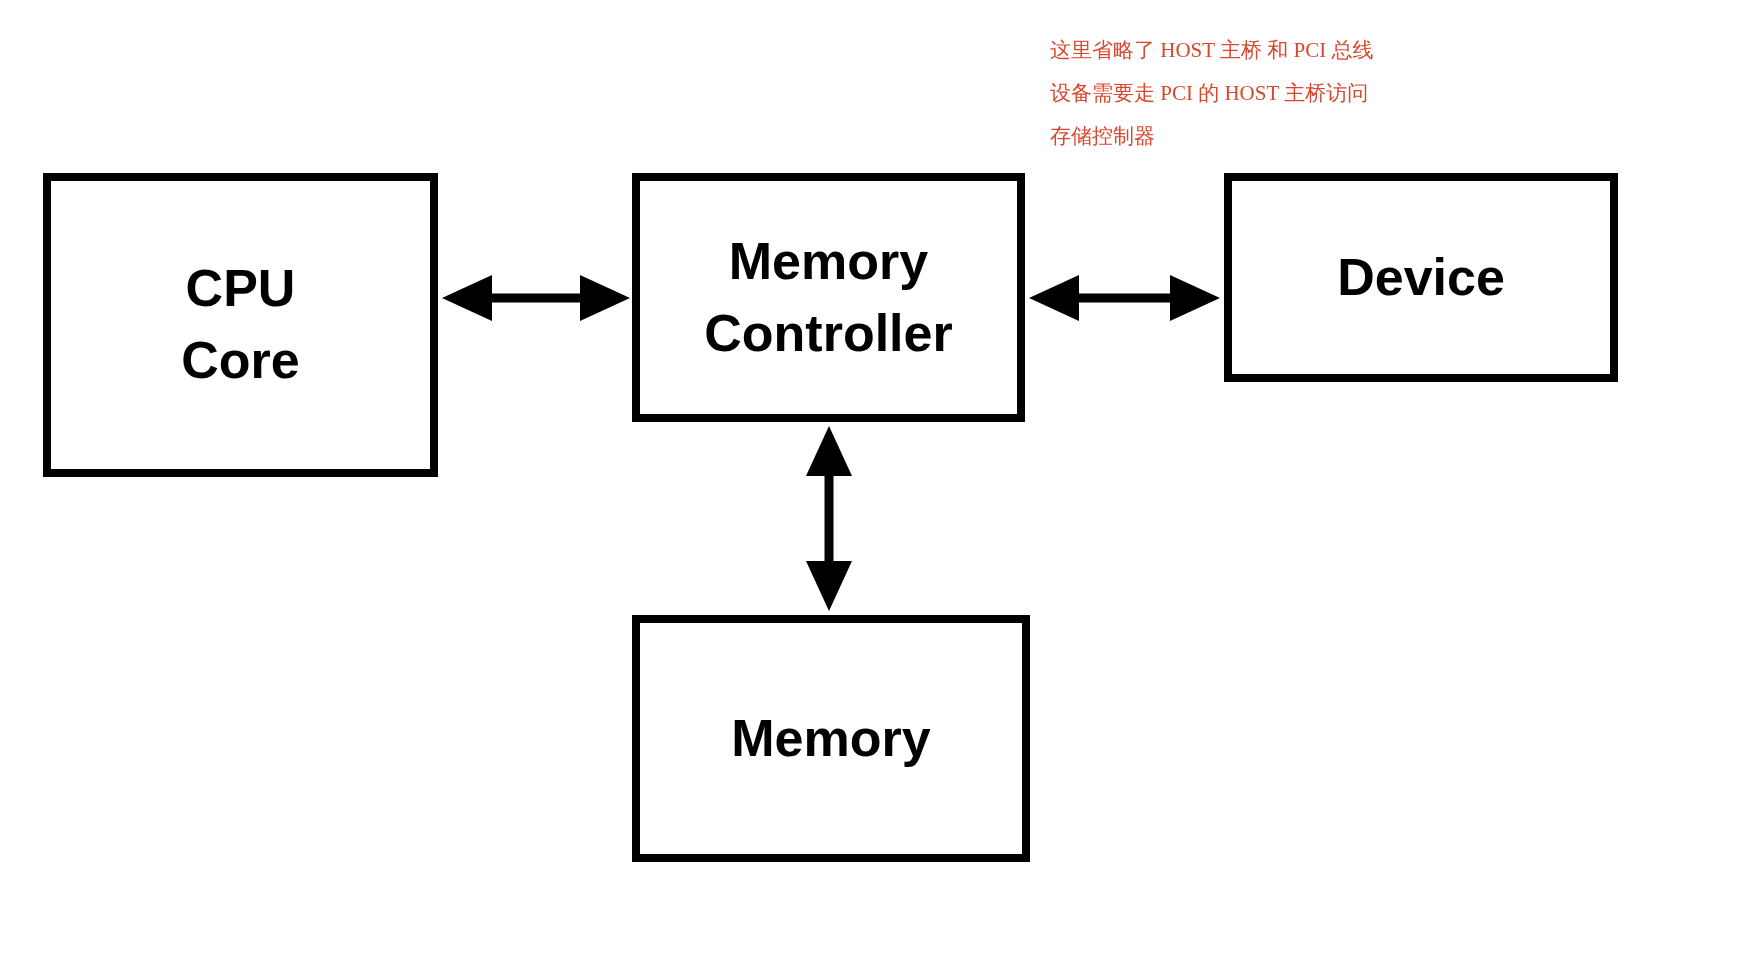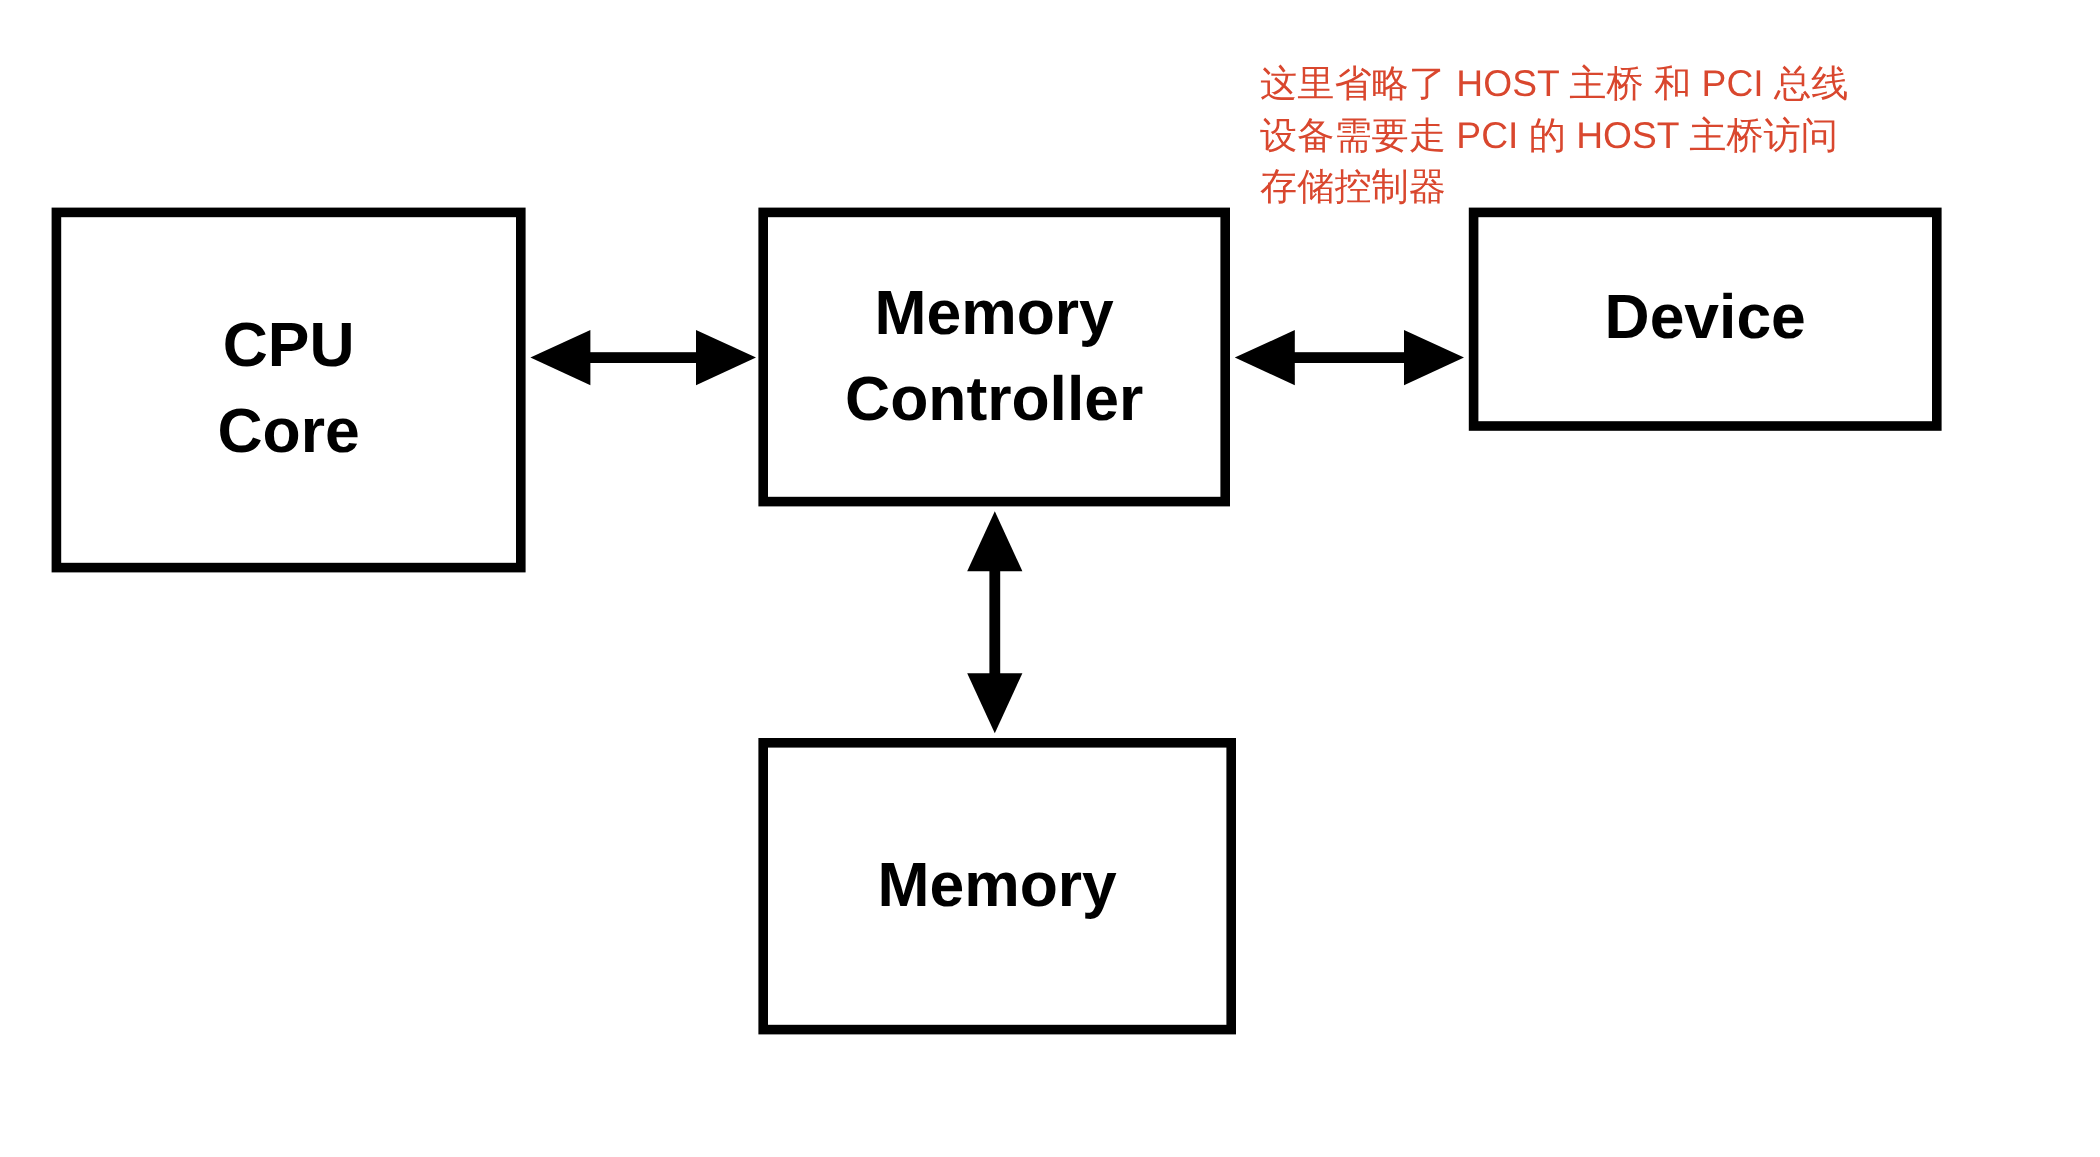--- a/index.html
+++ b/index.html
@@ -36,30 +36,31 @@
   .node .label {
     font-weight: bold;
     font-size: 52px;
     line-height: 1.38;
     color: #000000;
     white-space: pre-line;
     letter-spacing: 0px;
   }
   .node-cpu     { left: 43px;   top: 173px; width: 395px; height: 304px; }
   .node-mc      { left: 632px;  top: 173px; width: 393px; height: 249px; }
-  .node-device  { left: 1224px; top: 173px; width: 394px; height: 186px; }
+  .node-device  { left: 1224px; top: 173px; width: 394px; height: 209px; }
   .node-memory  { left: 632px;  top: 615px; width: 398px; height: 247px; }
   .annotation {
     position: absolute;
     left: 1050px;
-    top: 48px;
-    font-size: 31px;
+    top: 29px;
+    font-size: 21px;
     line-height: 43px;
     font-weight: normal;
     white-space: nowrap;
+    font-family: Liberation Serif, serif;
   }
 </style>
 </head>
 <body>
 
 <div class="canvas">
 
   <svg class="arrow-layer" viewBox="0 0 1750 964" xmlns="http://www.w3.org/2000/svg">
 
     <g fill="#000000" stroke="none">

